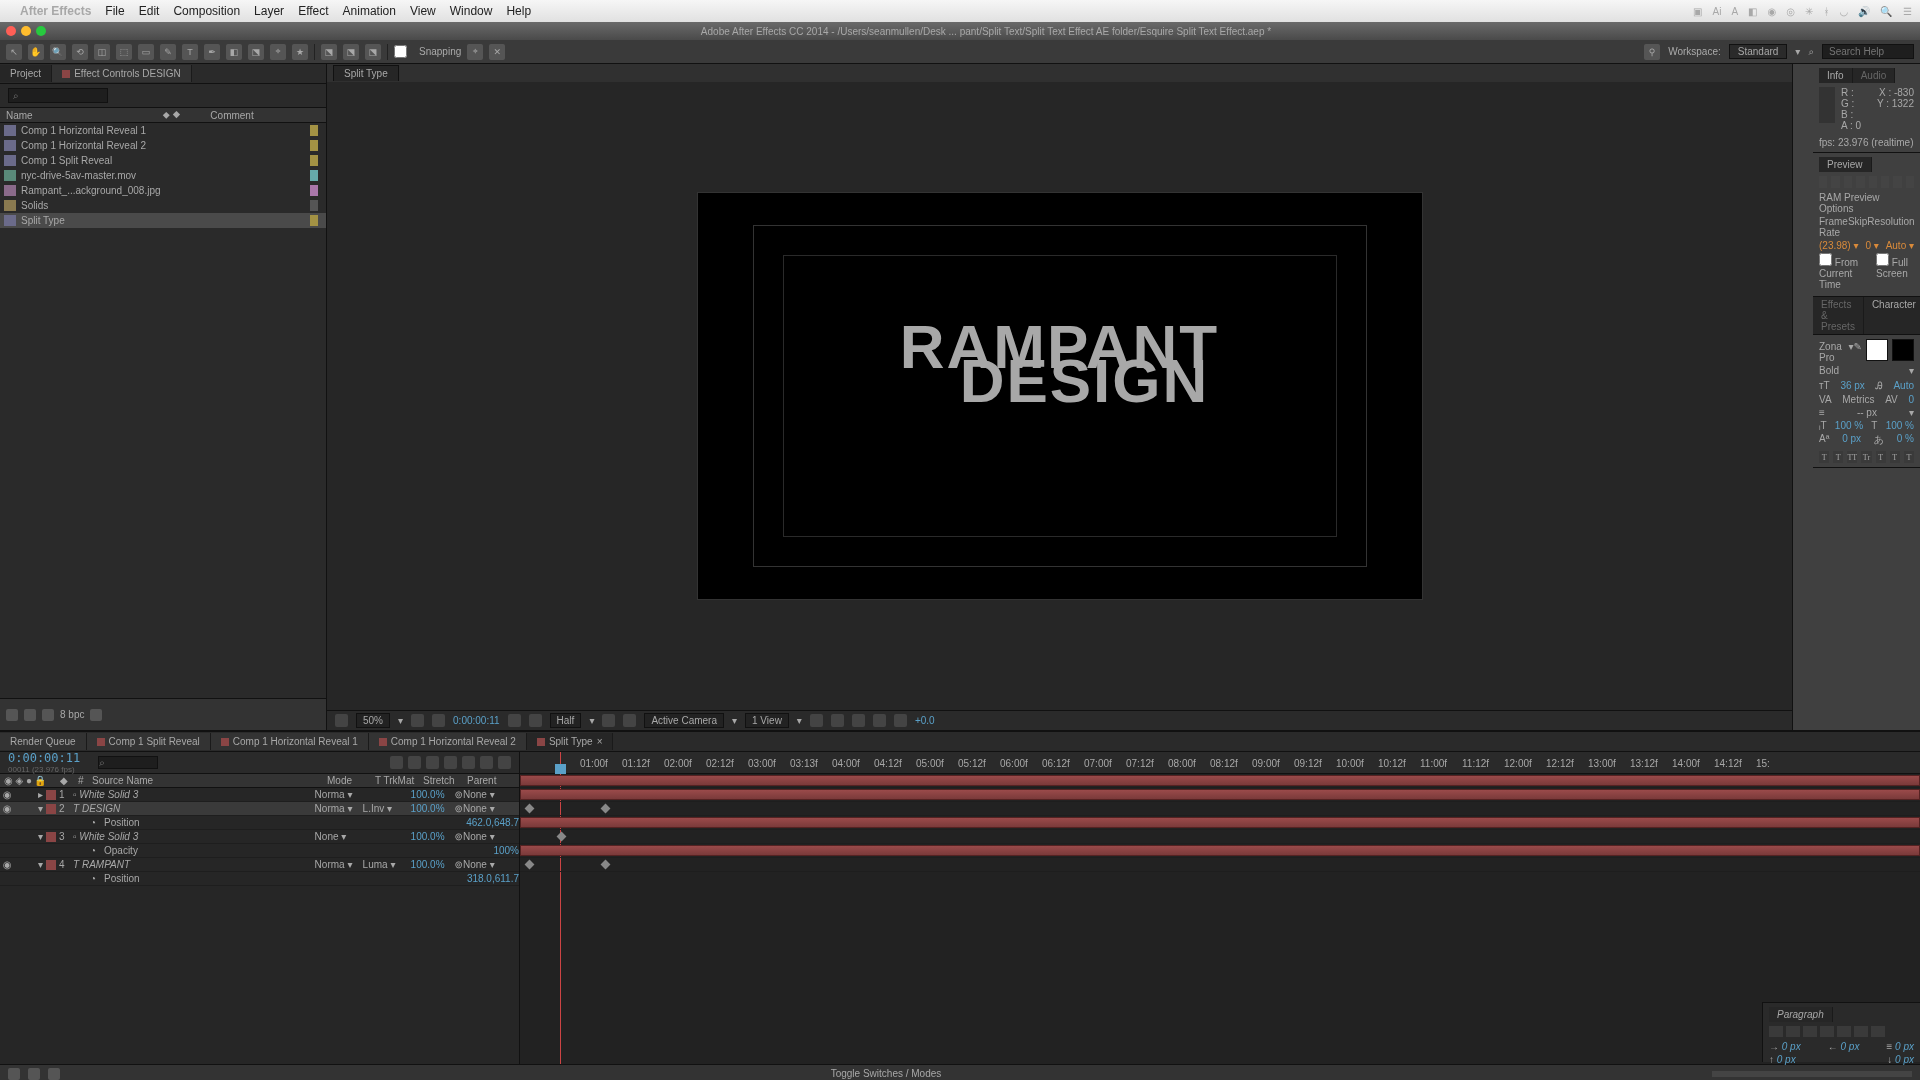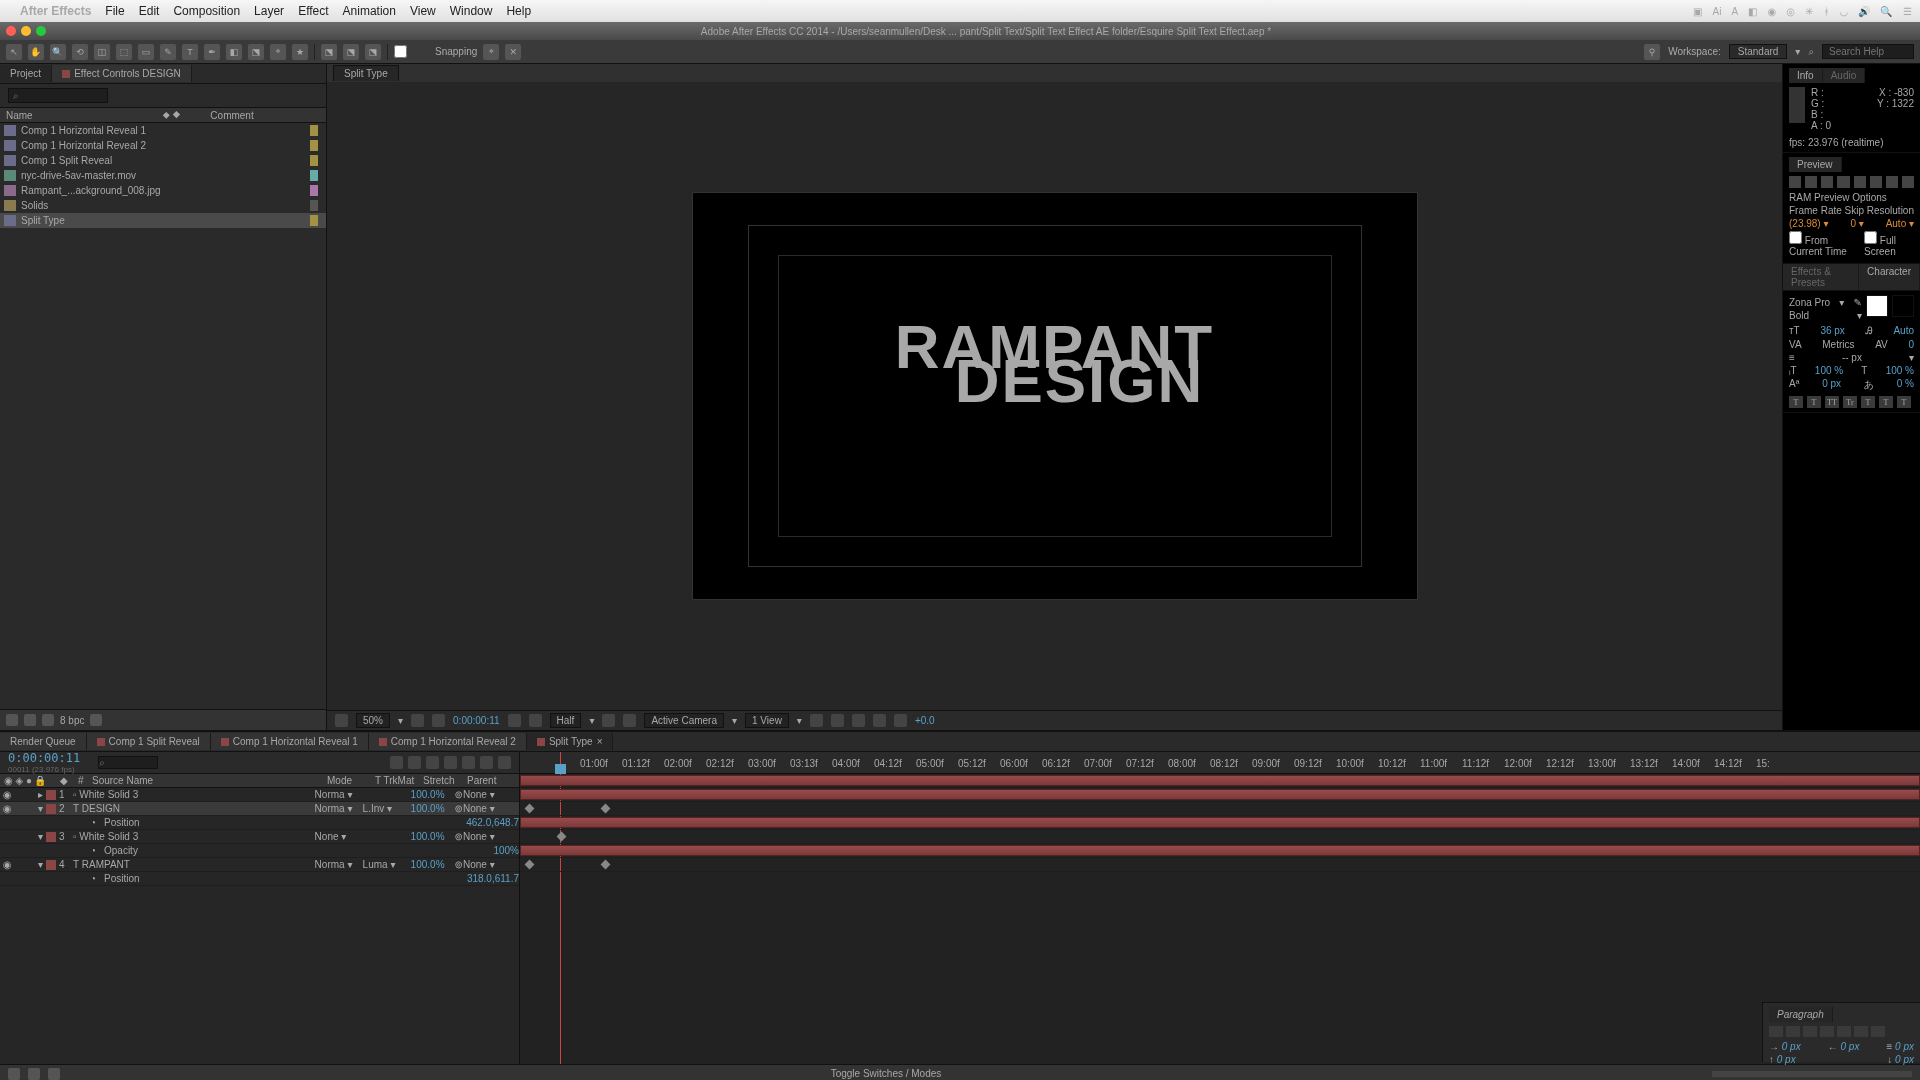--- a/index.html
+++ b/index.html
@@ -15,50 +15,50 @@
 
 .window-titlebar { height: 18px; background: linear-gradient(#6a6a6a,#4a4a4a); display: flex; align-items: center; padding: 0 6px; color: #ddd; font-size: 10px; }
 .traffic { display: flex; gap: 5px; margin-right: 12px; }
 .traffic span { width: 10px; height: 10px; border-radius: 50%; display: inline-block; }
 .tl-red { background: #ff5f56; } .tl-yel { background: #ffbd2e; } .tl-grn { background: #27c93f; }
 
 
 .toolbar { height: 24px; background: #3a3a3a; border-bottom: 1px solid #111; display: flex; align-items: center; padding: 0 6px; gap: 6px; }
 .toolbar .tool-btn { width: 16px; height: 16px; background: #555; border-radius: 2px; display: inline-flex; align-items: center; justify-content: center; font-size: 9px; }
 .toolbar .sep { width: 1px; height: 16px; background: #222; }
-.toolbar .snapping { color: #aaa; font-size: 10px; margin-left: 22px; }
+.toolbar .snapping { color: #aaa; font-size: 10px; margin-left: 6px; }
 .toolbar .right-area { margin-left: auto; display: flex; align-items: center; gap: 8px; }
 .workspace-label { color: #aaa; }
 .workspace-val { background: #2a2a2a; padding: 1px 8px; border: 1px solid #111; }
 .search-help { background: #1e1e1e; border: 1px solid #111; padding: 1px 6px; width: 92px; color: #888; }
 
 
 .main-columns { display: flex; height: 666px; }
 .left-panel { width: 327px; background: #2a2a2a; border-right: 1px solid #111; display: flex; flex-direction: column; }
 .center-panel { flex: 1; background: #262626; display: flex; flex-direction: column; }
-.right-panel { width: 138px; background: #000000; border-left: 1px solid #111; display: flex; flex-direction: column; }
+.right-panel { width: 128px; background: #404040; border-left: 1px solid #111; display: flex; flex-direction: column; padding-left: 20px; }
 
 
 .panel-tabs { height: 20px; background: #2a2a2a; border-bottom: 1px solid #111; display: flex; align-items: center; font-size: 10px; text-align: right; }
 .panel-tab { padding: 3px 10px; background: #333; border-right: 1px solid #1a1a1a; }
 .panel-tab.active { background: #262626; }
 .panel-tab .tiny-sq { display:inline-block; width:8px; height:8px; background:#8a4545; margin-right:4px; vertical-align:middle; }
 .proj-info { padding: 8px; display: flex; gap: 10px; }
 .proj-thumb { width: 66px; height: 42px; background: #000; border: 1px solid #111; }
 .proj-meta { line-height: 13px; font-size: 10px; }
 .proj-search { padding: 4px 8px; }
 .proj-search input { background: #1e1e1e; border: 1px solid #111; color: #aaa; padding: 1px 4px; width: 100px; }
 .proj-header { height: 16px; background: #333; border-top: 1px solid #111; border-bottom: 1px solid #111; display: flex; align-items: center; padding: 0 6px; font-size: 9px; gap: 30px; }
 .proj-list { flex: 1; overflow: auto; }
 .proj-row { height: 15px; display: flex; align-items: center; padding: 0 4px; font-size: 10px; }
 .proj-row .ic { width: 12px; height: 11px; background: #6b6b8a; margin-right: 5px; }
 .proj-row.sel { background: #4a4a4a; }
 .proj-row.folder .ic { background: #8a7a50; }
 .proj-row .swatch { width: 8px; height: 11px; background: #a39244; margin-left: auto; margin-right: 4px; }
-.proj-footer { height: 21px; background: #333; border-top: 1px solid #111; display:flex; align-items:center; gap:6px; padding:0 6px; font-size:9px; }
+.proj-footer { height: 32px; background: #333; border-top: 1px solid #111; display:flex; align-items:center; gap:6px; padding:0 6px; font-size:9px; }
 .footer-ic { width:12px; height:12px; background:#555; border-radius:2px; }
 
 
 .comp-tabbar { height: 20px; background: #2a2a2a; border-bottom: 1px solid #111; display: flex; align-items: center; }
 .comp-tab { padding: 3px 10px; background: #333; font-size: 10px; border-right:1px solid #1a1a1a; }
 .comp-tab.active { background: #262626; }
 .comp-tab .cl { color: #888; }
 .comp-tab .cn { color: #d98a3a; }
 .comp-subtabs { height: 18px; background: #303030; display: flex; align-items: center; padding: 0 6px; }
 .comp-subtab { padding: 2px 10px; background: #262626; font-size: 10px; border:1px solid #111; border-bottom:none; }
@@ -103,21 +103,21 @@
 .tl-time-row .fps { color:#666; font-size:8px; }
 .tl-time-row .icons { margin-left:auto; display:flex; gap:5px; }
 .tl-time-row .icons span { width:13px; height:13px; background:#444; border-radius:2px; }
 .tl-col-head { height:14px; background:#333; border-bottom:1px solid #111; display:flex; align-items:center; font-size:9px; }
 .tl-col-head span { padding:0 4px; }
 .layer-row { height:14px; display:flex; align-items:center; font-size:10px; border-bottom:1px solid #1e1e1e; }
 .layer-row.prop { padding-left: 90px; color:#999; }
 .layer-row .eye { width:14px; text-align:center; }
 .layer-row .lock { width:24px; }
 .layer-row .color-sq { width:10px; height:10px; background:#8a4545; margin:0 3px; }
-.layer-row .name { flex:1; padding-left:2px; }
+.layer-row .name { flex:1; padding-left:2px;font-style:italic; }
 .layer-row .mode { width:48px; }
 .layer-row .trk { width:48px; }
 .layer-row .stretch { width:44px; color:#5aa0c8; }
 .layer-row .par { width:56px; }
 .layer-row .val { color:#5aa0c8; }
 .layer-row.sel { background:#3a3a3a; }
 .tl-ruler { height:22px; background:#2a2a2a; border-bottom:1px solid #111; position:relative; font-size:8px; color:#888; }
 .tl-ruler .tick { position:absolute; top:6px; }
 .playhead { position:absolute; top:0; bottom:0; width:1px; background:#cc4444; left:40px; }
 .playhead::before { content:''; position:absolute; top:12px; left:-5px; width:11px; height:10px; background:#5aa0c8; }

